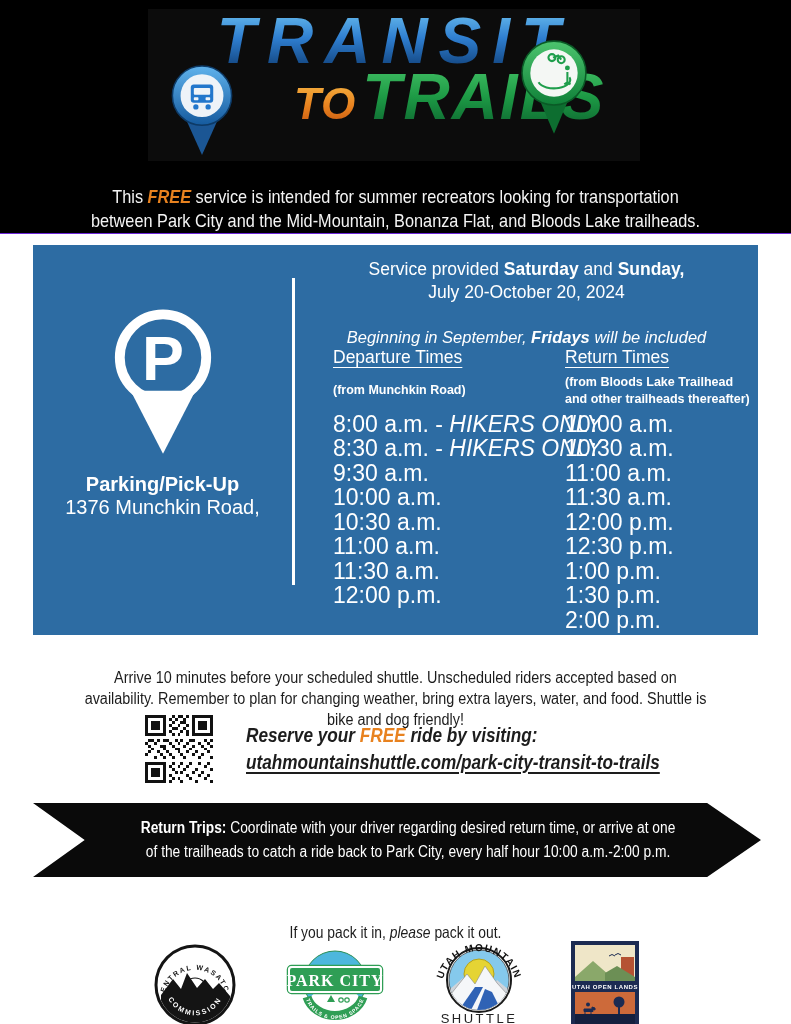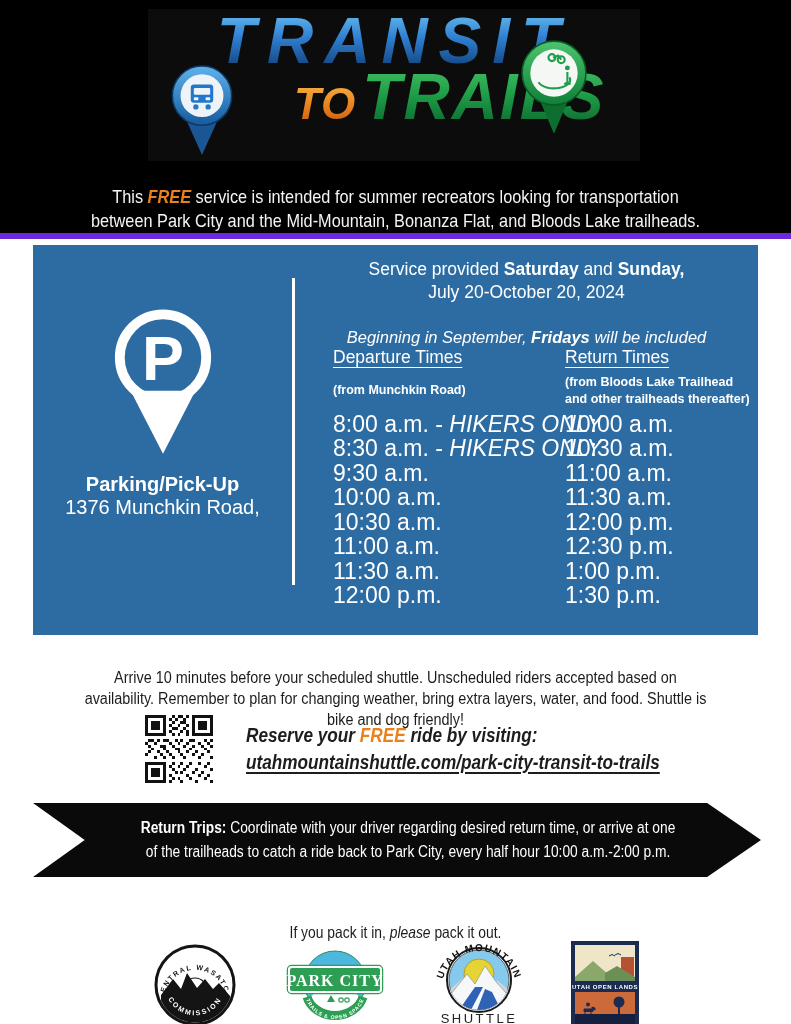--- a/index.html
+++ b/index.html
@@ -1,21 +1,21 @@
 <!DOCTYPE html>
 <html><head>
 <meta charset="utf-8">
 <style>
   html,body{margin:0;padding:0;background:#fff;}
   .page{position:relative;width:791px;height:1024px;background:#fff;overflow:hidden;
         font-family:"Liberation Sans",sans-serif;color:#1c1c1c;}
 
   
   .hero{position:absolute;top:0;left:0;width:791px;height:233px;background:#000;
-        border-bottom:6px solid #6d28d9;}
+        border-bottom:1px solid #6d28d9;}
   .logo-box{position:absolute;left:148px;top:9px;width:492px;height:152px;background:#0c0c0c;}
   .logo-transit{position:absolute;top:0;left:0;width:100%;text-align:center;
         font-size:64px;font-weight:bold;font-style:italic;letter-spacing:11px;line-height:1;
         background:linear-gradient(180deg,#6cc0f0 0%,#2f7fd1 45%,#0d3a70 100%);
         -webkit-background-clip:text;background-clip:text;color:#2f7fd1;-webkit-text-fill-color:transparent;}
   .logo-row2{position:absolute;left:146px;top:56px;white-space:nowrap;line-height:1;}
   .logo-to{font-size:44px;font-weight:bold;font-style:italic;letter-spacing:1px;
         background:linear-gradient(180deg,#f6b845 0%,#e8821f 55%,#c5550e 100%);
         -webkit-background-clip:text;background-clip:text;color:#e8821f;-webkit-text-fill-color:transparent;
         margin-right:6px;vertical-align:baseline;text-align:right;}
@@ -174,20 +174,21 @@
             </div>
           <div class="times">
             <div class="time-row">10:00 a.m.</div>
             <div class="time-row">10:30 a.m.</div>
             <div class="time-row">11:00 a.m.</div>
             <div class="time-row">11:30 a.m.</div>
             <div class="time-row">12:00 p.m.</div>
             <div class="time-row">12:30 p.m.</div>
             <div class="time-row">1:00 p.m.</div>
             <div class="time-row">1:30 p.m.</div>
+            <div class="time-row">2:00 p.m.</div>
           </div>
         </div>
       </div>
     </div>
   </div>
 
   <p class="notice"><span>Arrive 10 minutes before your scheduled shuttle. Unscheduled riders accepted based on</span><br><span>availability. Remember to plan for changing weather, bring extra layers, water, and food. Shuttle is</span><br><span>bike and dog friendly!</span></p>
 
   <div class="reserve">
     <svg width="74" height="74" viewBox="0 0 25 25" shape-rendering="crispEdges">

